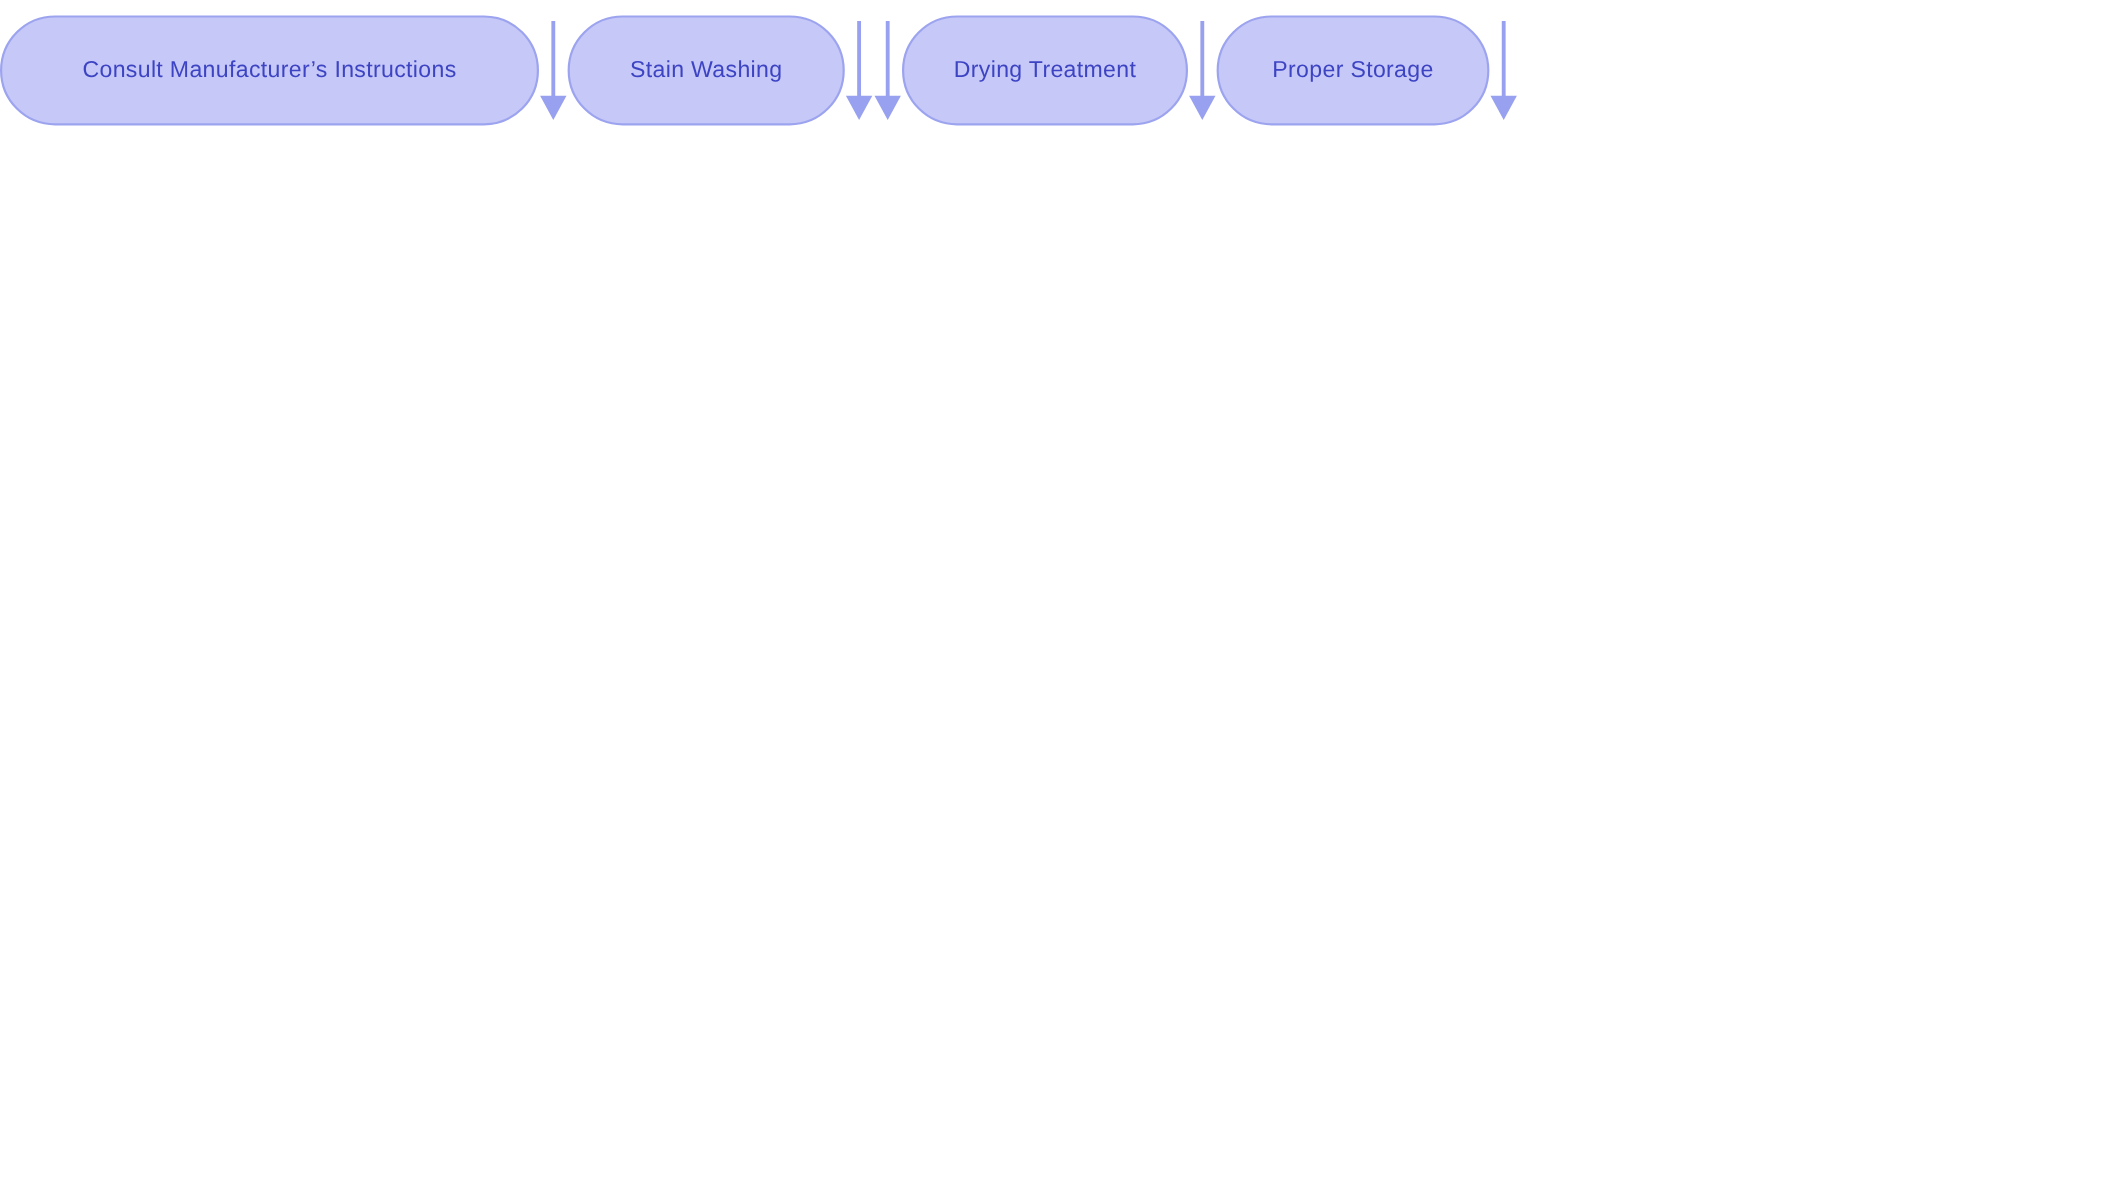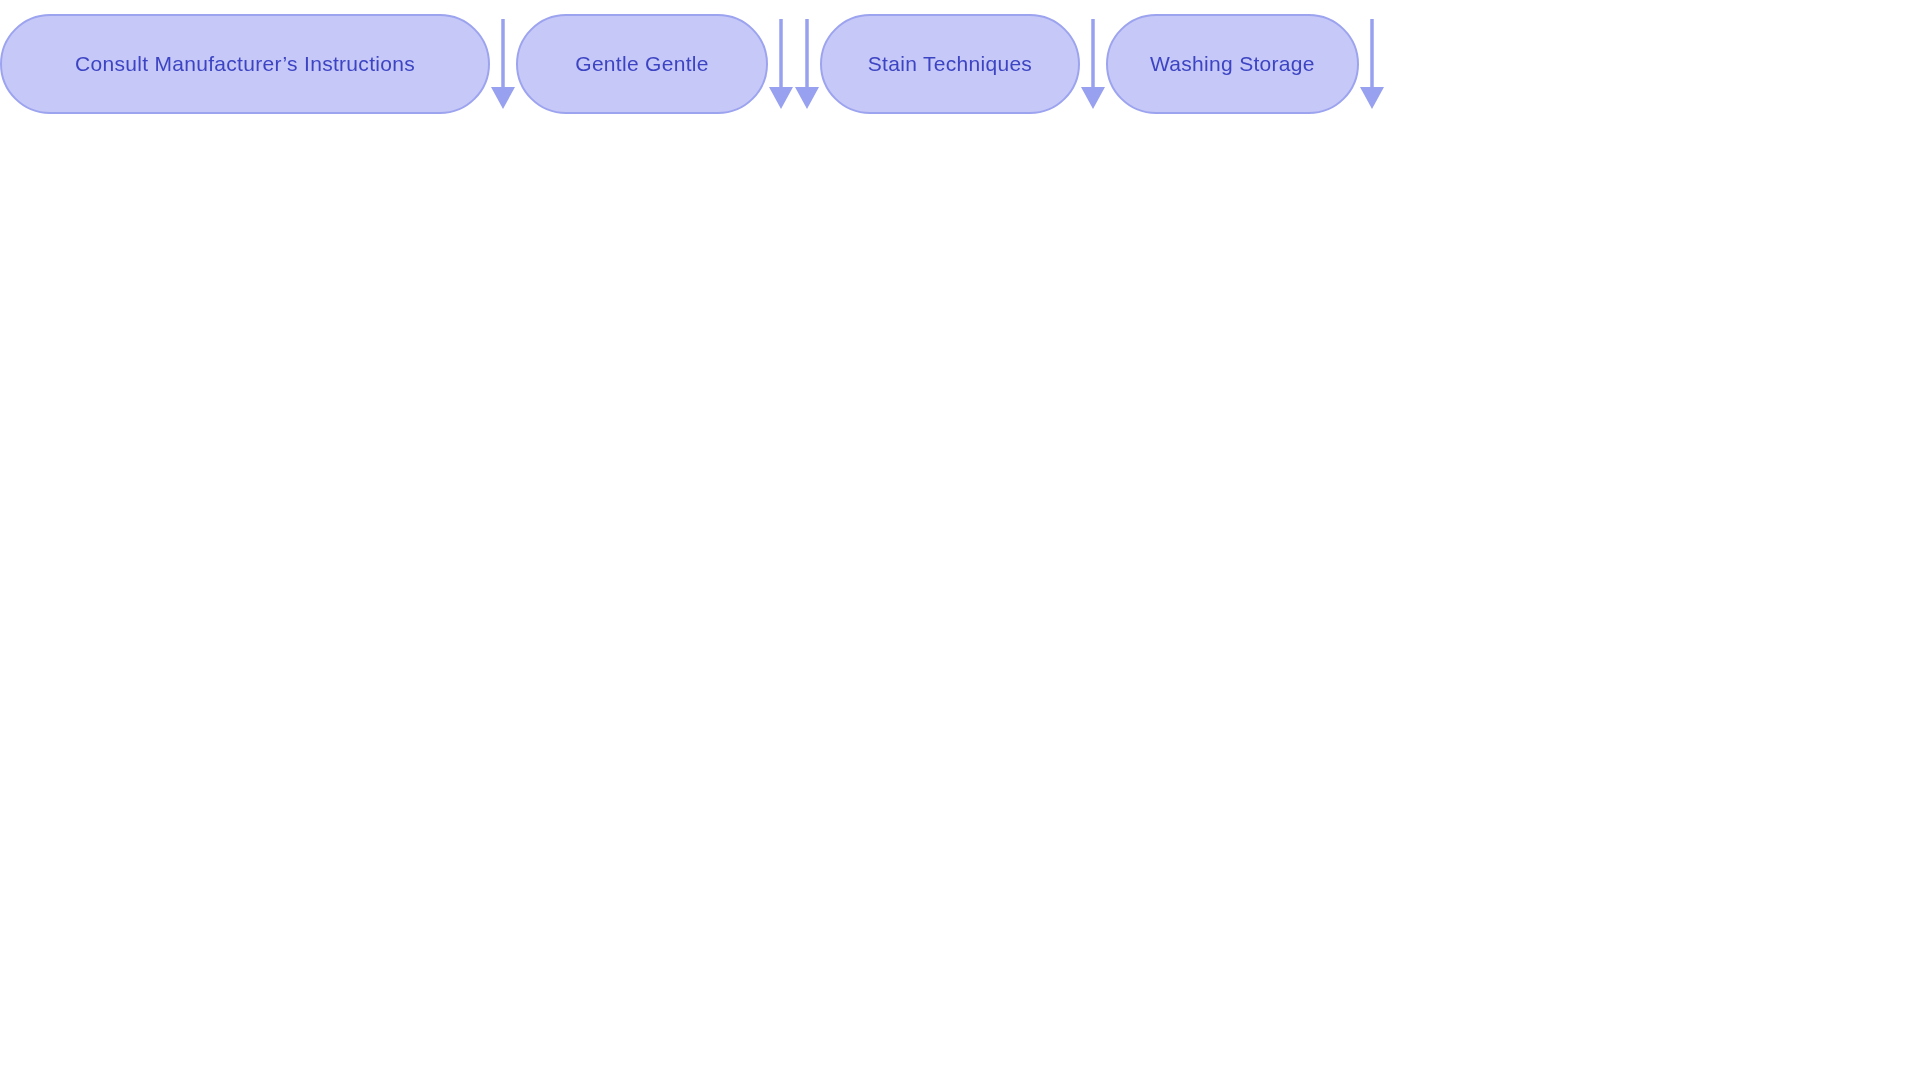--- a/index.html
+++ b/index.html
@@ -66,45 +66,45 @@
       <div class="node" data-name="flow-node-consult-manufacturers-instructions">
         <span class="node-label" data-name="flow-node-label">Consult Manufacturer’s Instructions</span>
       </div>
       <div class="connector" data-name="arrow-down-connector">
         <svg width="26" height="90" viewBox="0 0 26 90" data-name="arrow-down-icon">
           <line x1="13" y1="0" x2="13" y2="71" stroke="#98a1ef" stroke-width="3.5"></line>
           <polygon points="1,68 25,68 13,90" fill="#98a1ef"></polygon>
         </svg>
       </div>
       <div class="node" data-name="flow-node-gentle-washing">
-        <span class="node-label" data-name="flow-node-label">Gentle Gentle</span>
+        <span class="node-label" data-name="flow-node-label">Stain Washing</span>
       </div>
       <div class="connector" data-name="arrow-down-connector">
         <svg width="26" height="90" viewBox="0 0 26 90" data-name="arrow-down-icon">
           <line x1="13" y1="0" x2="13" y2="71" stroke="#98a1ef" stroke-width="3.5"></line>
           <polygon points="1,68 25,68 13,90" fill="#98a1ef"></polygon>
         </svg>
       </div>
       <div class="connector" data-name="arrow-down-connector">
         <svg width="26" height="90" viewBox="0 0 26 90" data-name="arrow-down-icon">
           <line x1="13" y1="0" x2="13" y2="71" stroke="#98a1ef" stroke-width="3.5"></line>
           <polygon points="1,68 25,68 13,90" fill="#98a1ef"></polygon>
         </svg>
       </div>
       <div class="node" data-name="flow-node-stain-treatment">
-        <span class="node-label" data-name="flow-node-label">Stain Techniques</span>
+        <span class="node-label" data-name="flow-node-label">Drying Treatment</span>
       </div>
       <div class="connector" data-name="arrow-down-connector">
         <svg width="26" height="90" viewBox="0 0 26 90" data-name="arrow-down-icon">
           <line x1="13" y1="0" x2="13" y2="71" stroke="#98a1ef" stroke-width="3.5"></line>
           <polygon points="1,68 25,68 13,90" fill="#98a1ef"></polygon>
         </svg>
       </div>
       <div class="node" data-name="flow-node-proper-storage">
-        <span class="node-label" data-name="flow-node-label">Washing Storage</span>
+        <span class="node-label" data-name="flow-node-label">Proper Storage</span>
       </div>
       <div class="connector" data-name="arrow-down-connector">
         <svg width="26" height="90" viewBox="0 0 26 90" data-name="arrow-down-icon">
           <line x1="13" y1="0" x2="13" y2="71" stroke="#98a1ef" stroke-width="3.5"></line>
           <polygon points="1,68 25,68 13,90" fill="#98a1ef"></polygon>
         </svg>
       </div>
     </div>
 </div>
 

